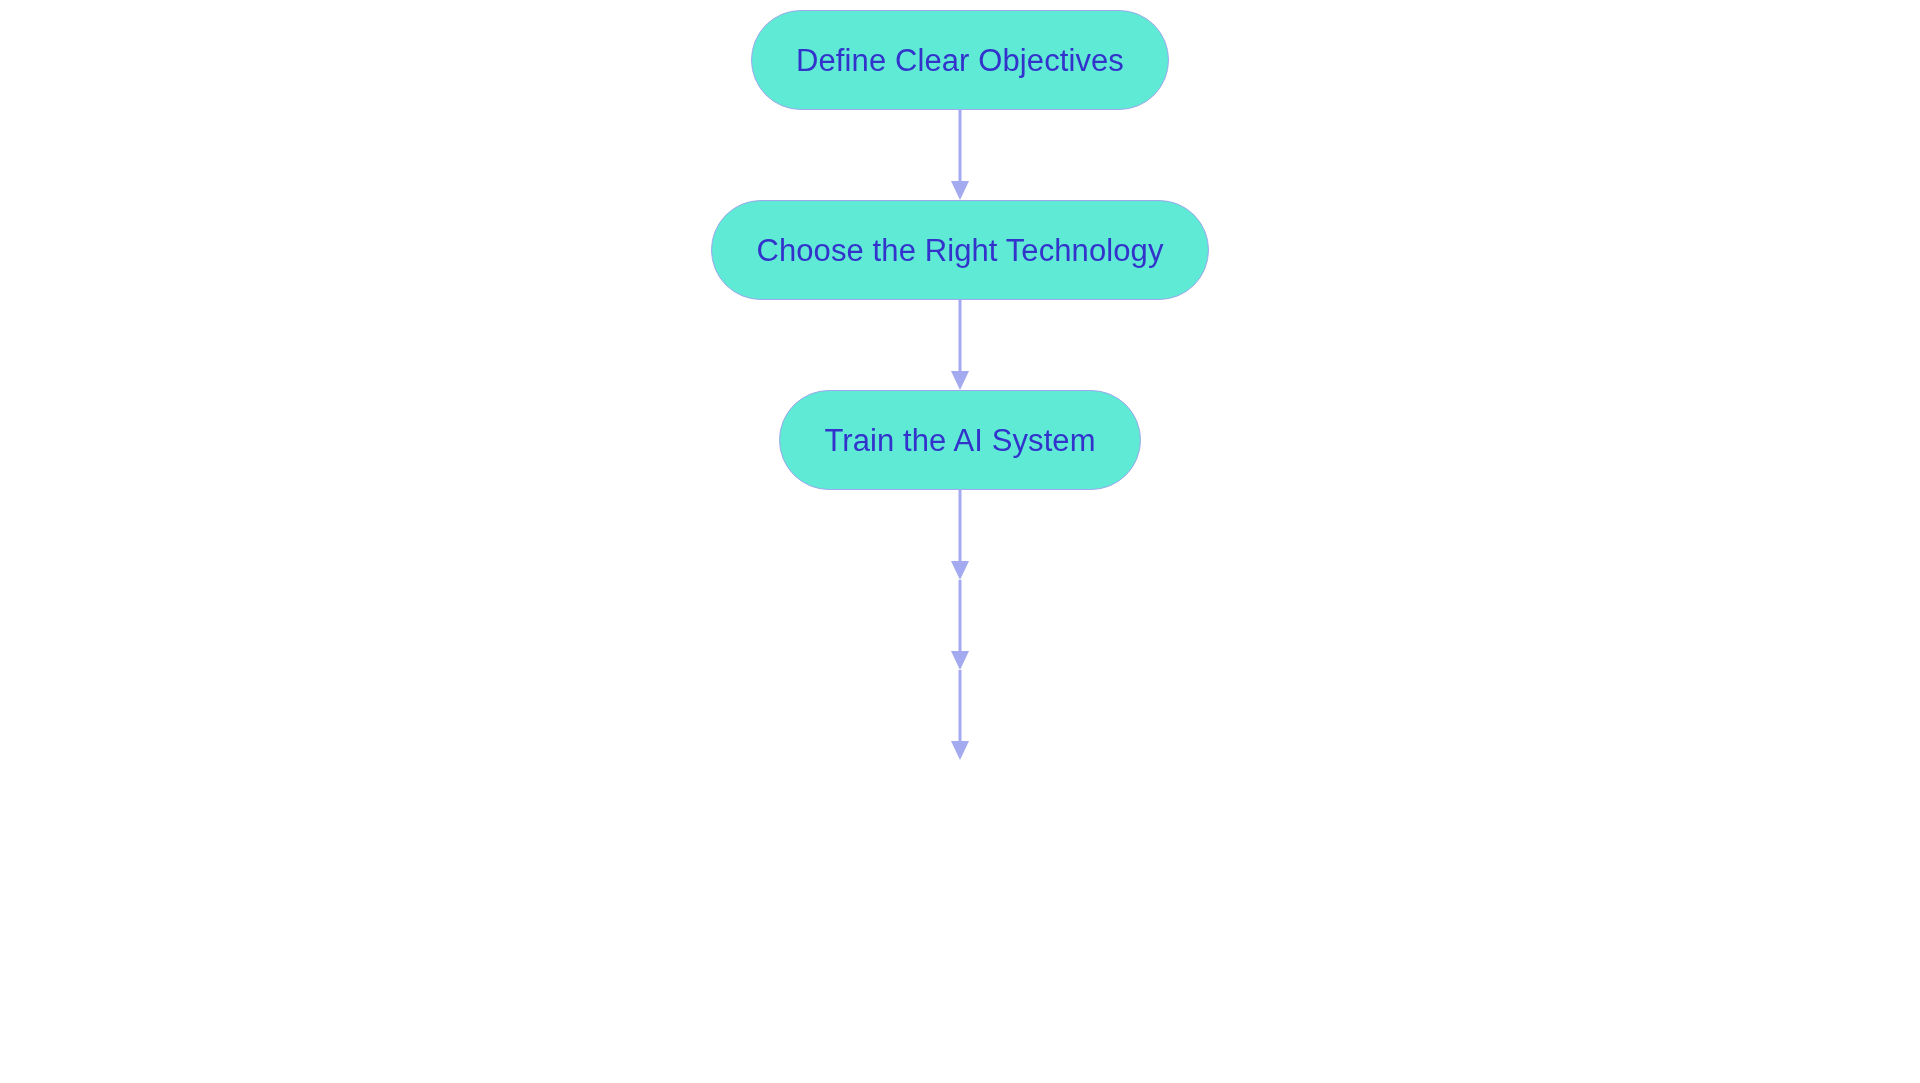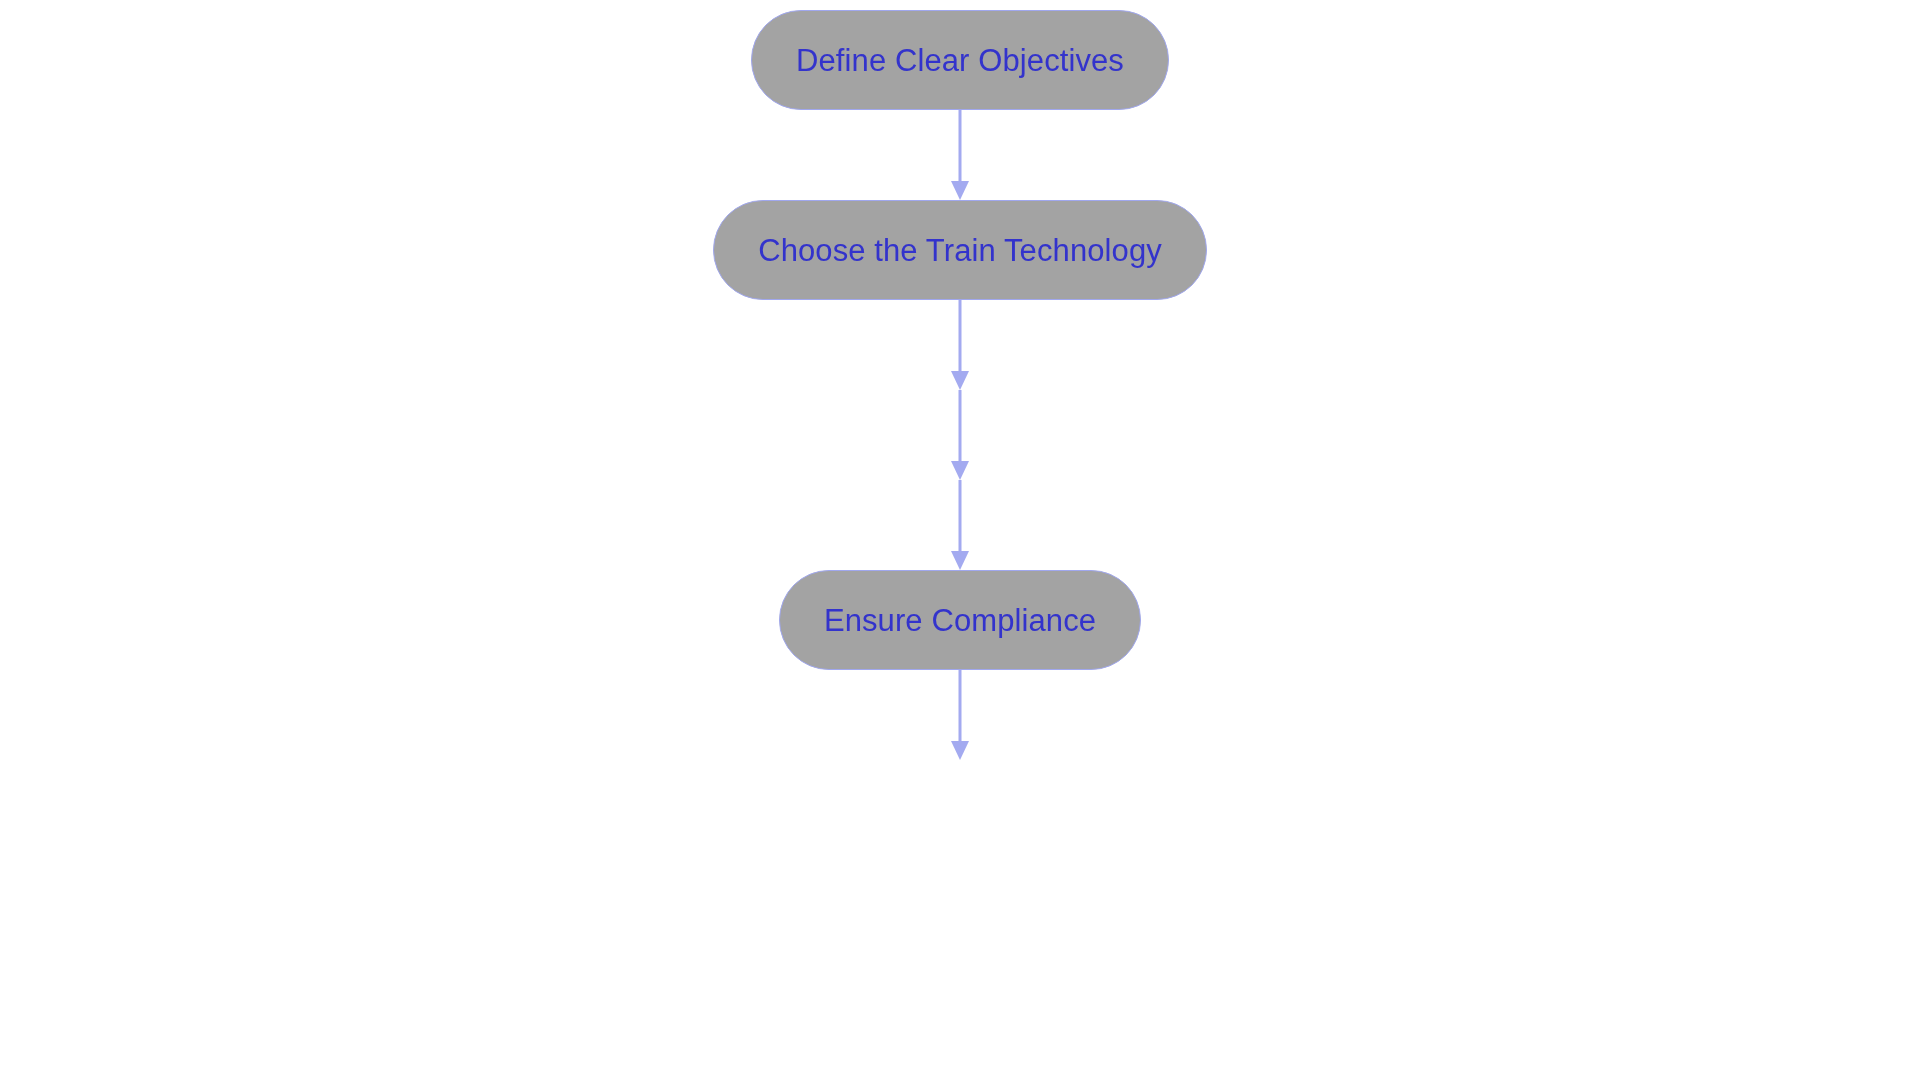--- a/index.html
+++ b/index.html
@@ -23,21 +23,21 @@
     align-items: center;
   }
 
   .node {
     box-sizing: border-box;
     display: flex;
     align-items: center;
     justify-content: center;
     height: 100px;
     padding: 0 44px;
-    background: #a3a3a3;
+    background: #5eead4;
     border: 1.6px solid #a0a7ee;
     border-radius: 50px;
     white-space: nowrap;
   }
 
   .node-label {
     color: #3333cc;
     font-size: 31px;
     font-weight: 400;
     letter-spacing: 0.1px;
@@ -86,43 +86,43 @@
   <div class="node">
     <span class="node-label">Define Clear Objectives</span>
   </div>
 
   <div class="connector">
     <span class="connector-line"></span>
     <span class="connector-arrowhead"></span>
   </div>
 
   <div class="node">
-    <span class="node-label">Choose the Train Technology</span>
+    <span class="node-label">Choose the Right Technology</span>
+  </div>
+
+  <div class="connector">
+    <span class="connector-line"></span>
+    <span class="connector-arrowhead"></span>
+  </div>
+
+  <div class="node">
+    <span class="node-label">Train the AI System</span>
   </div>
 
   <div class="connector">
     <span class="connector-line"></span>
     <span class="connector-arrowhead"></span>
   </div>
 
 
   <div class="connector">
     <span class="connector-line"></span>
     <span class="connector-arrowhead"></span>
   </div>
 
 
   <div class="connector">
     <span class="connector-line"></span>
     <span class="connector-arrowhead"></span>
   </div>
 
-  <div class="node">
-    <span class="node-label">Ensure Compliance</span>
-  </div>
-
-  <div class="connector">
-    <span class="connector-line"></span>
-    <span class="connector-arrowhead"></span>
-  </div>
-
 
 </div>
 
 </body></html>

